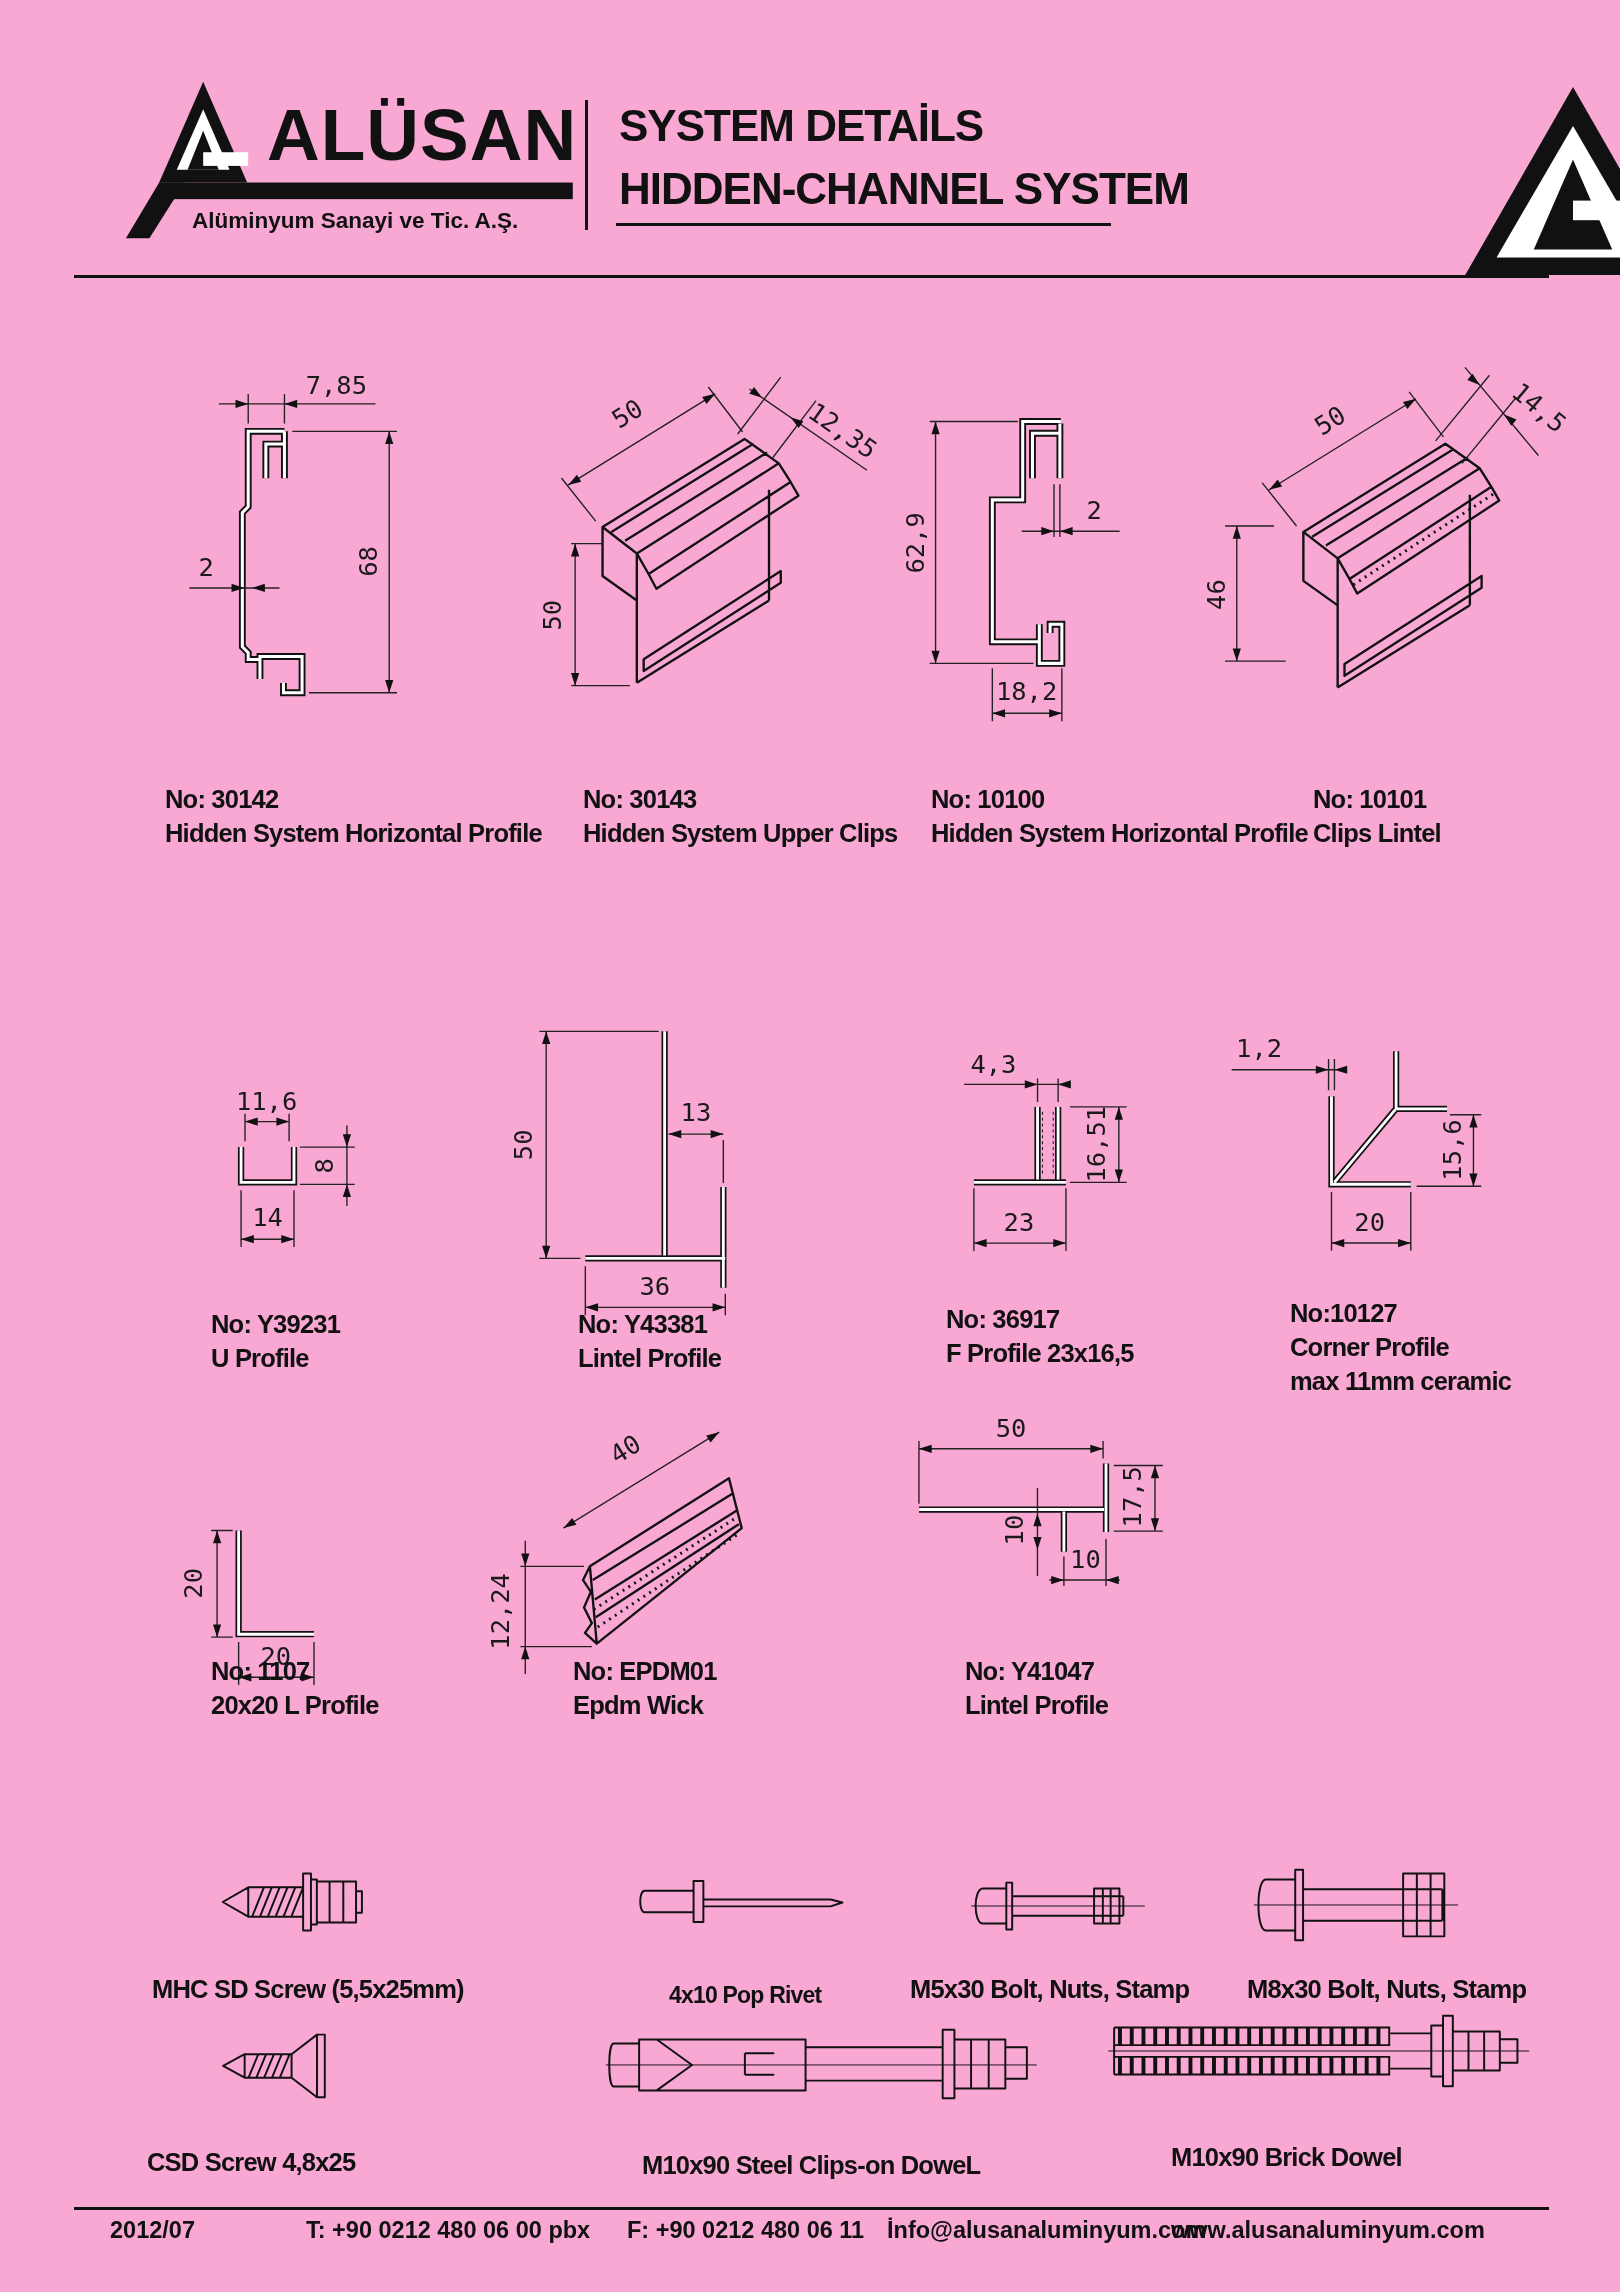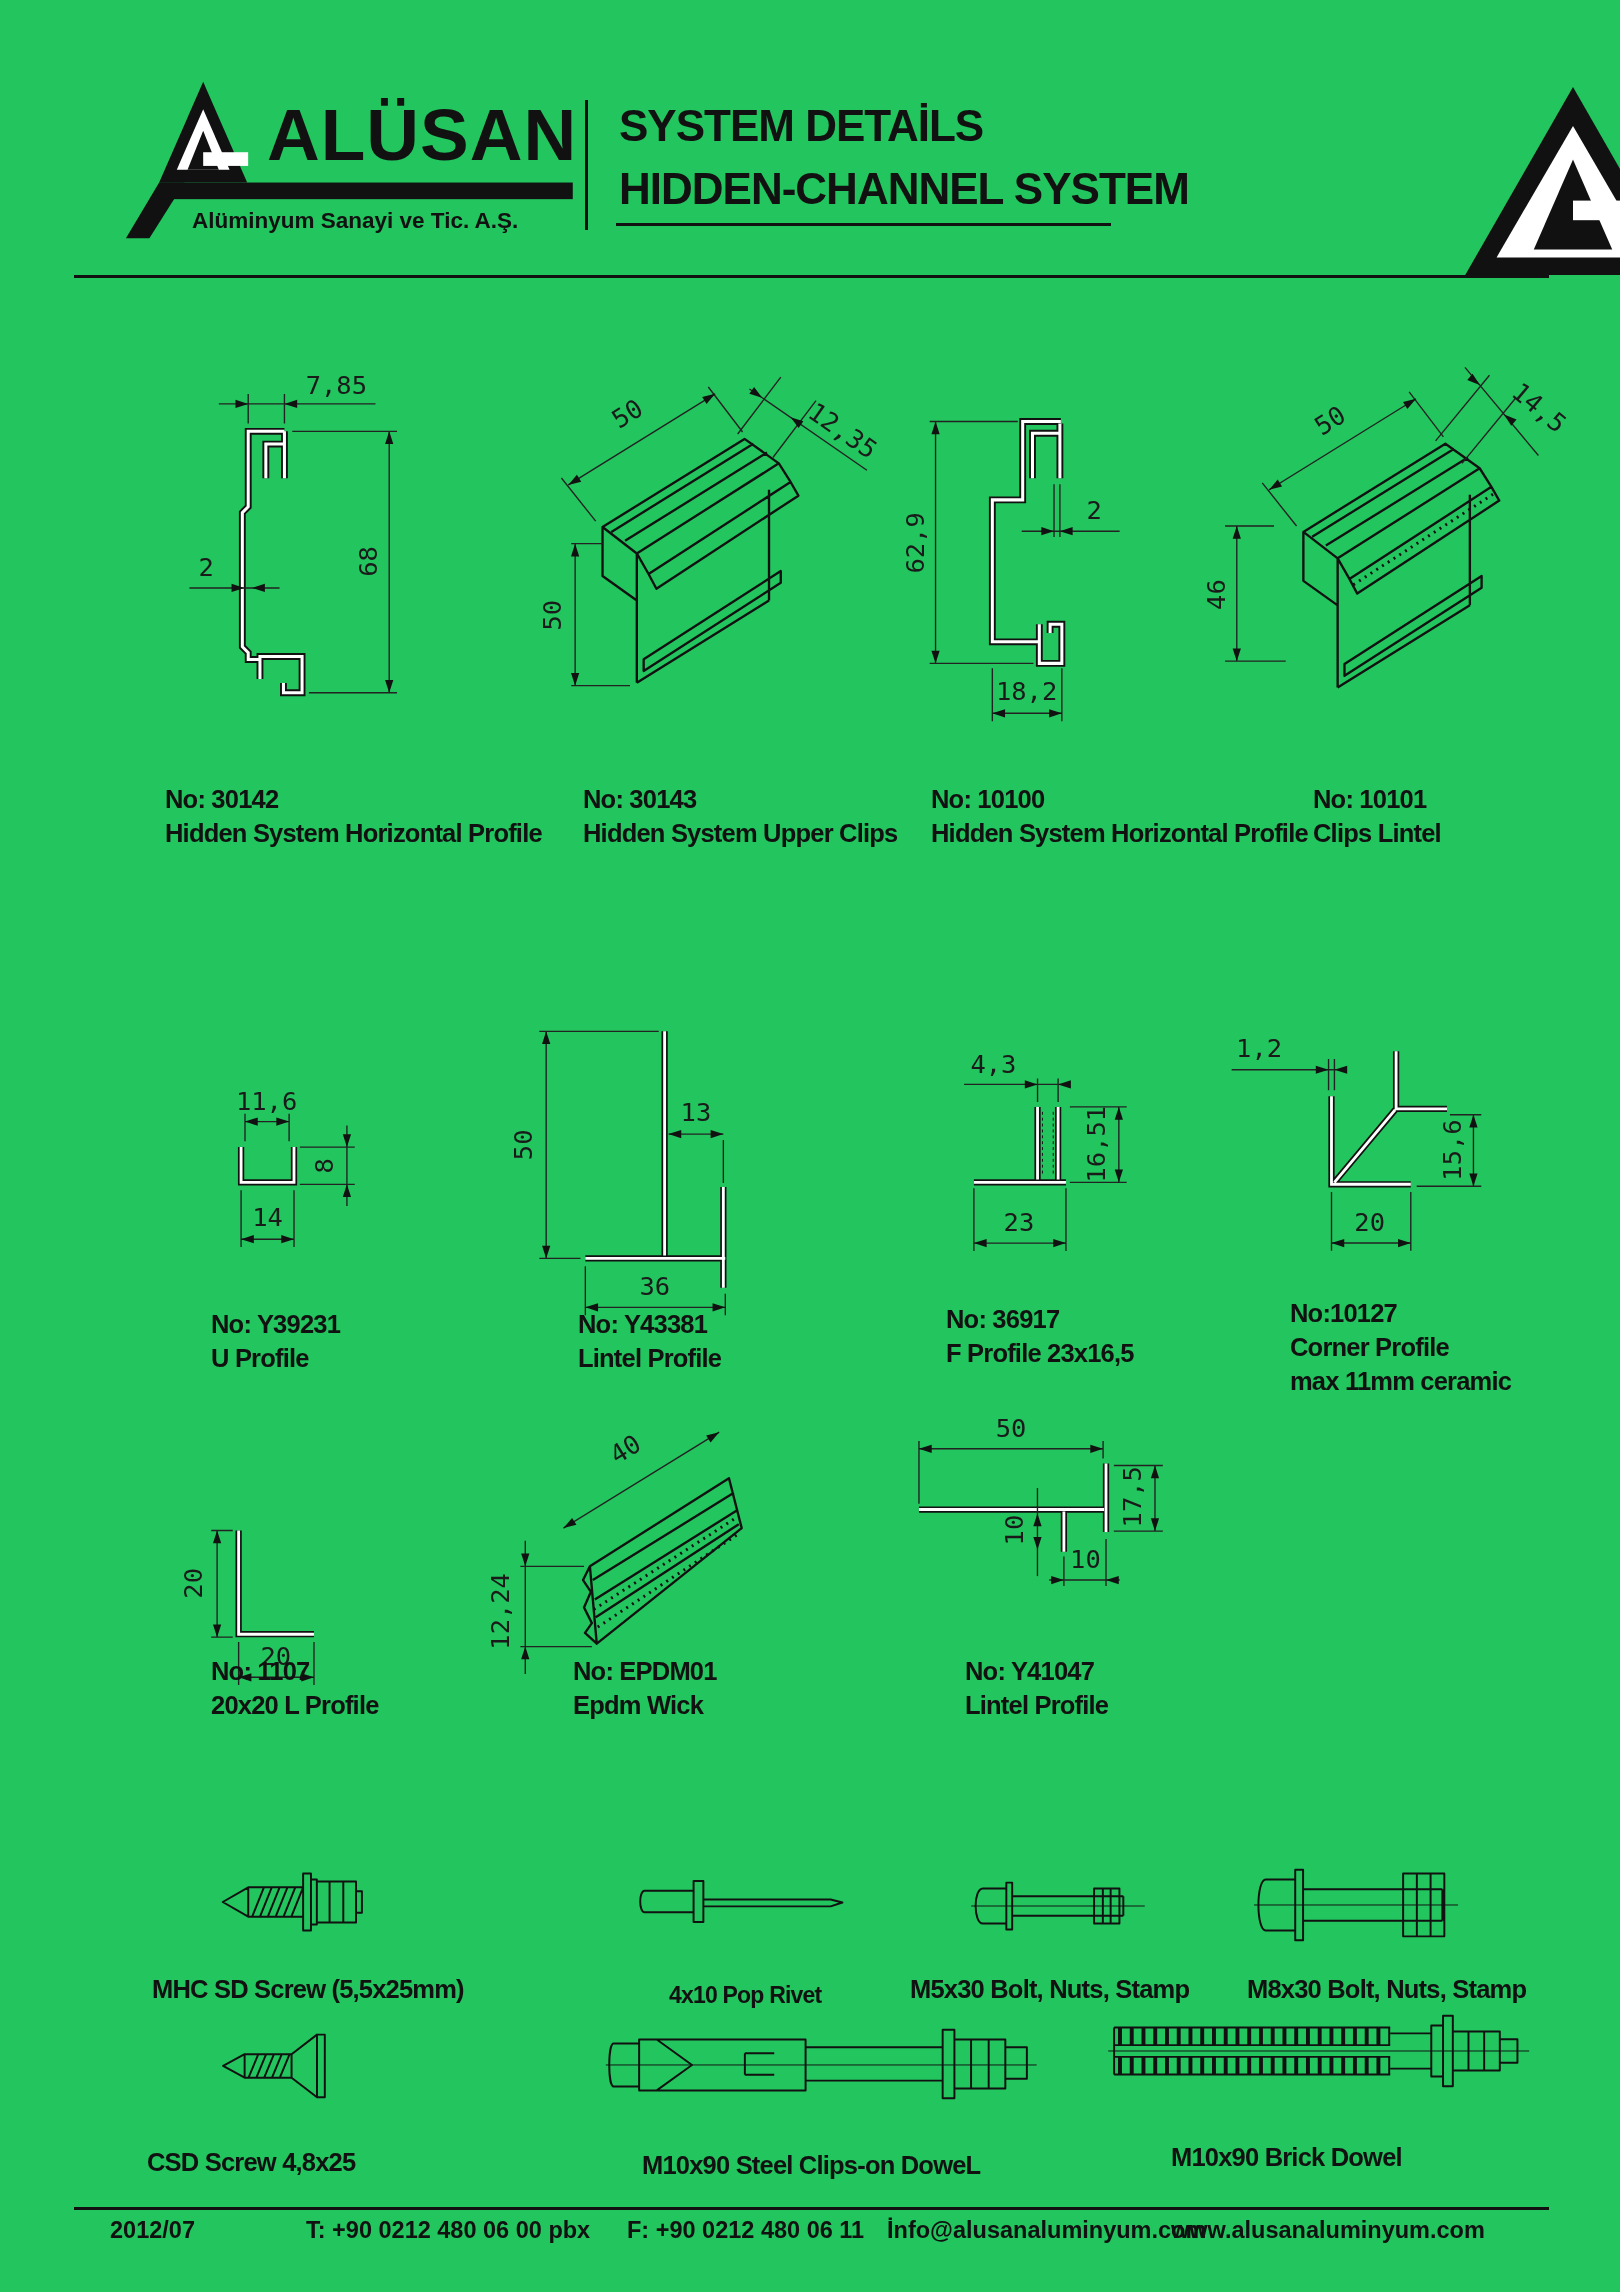--- a/index.html
+++ b/index.html
@@ -1,16 +1,16 @@
 <!DOCTYPE html>
 <html><head>
 <meta charset="utf-8">
 <style>
   html,body{margin:0;padding:0;background:#888;}
-  .page{position:relative;width:1620px;height:2293px;background:#22c55e;overflow:hidden;
+  .page{position:relative;width:1620px;height:2293px;background:#f9a8d4;overflow:hidden;
         font-family:"Liberation Sans",sans-serif;color:#111;}
   .abs{position:absolute;}
   
   .brand-text{font-weight:700;font-size:73px;letter-spacing:1px;line-height:1;}
   .brand-sub{font-weight:700;font-size:22.5px;letter-spacing:0;}
   .vdiv{width:2.9px;background:#111;}
   .title{font-weight:700;font-size:44px;letter-spacing:-1px;line-height:63px;white-space:nowrap;}
   .rule{background:#111;height:2.9px;}
   
   .fig svg{display:block;overflow:visible;}

